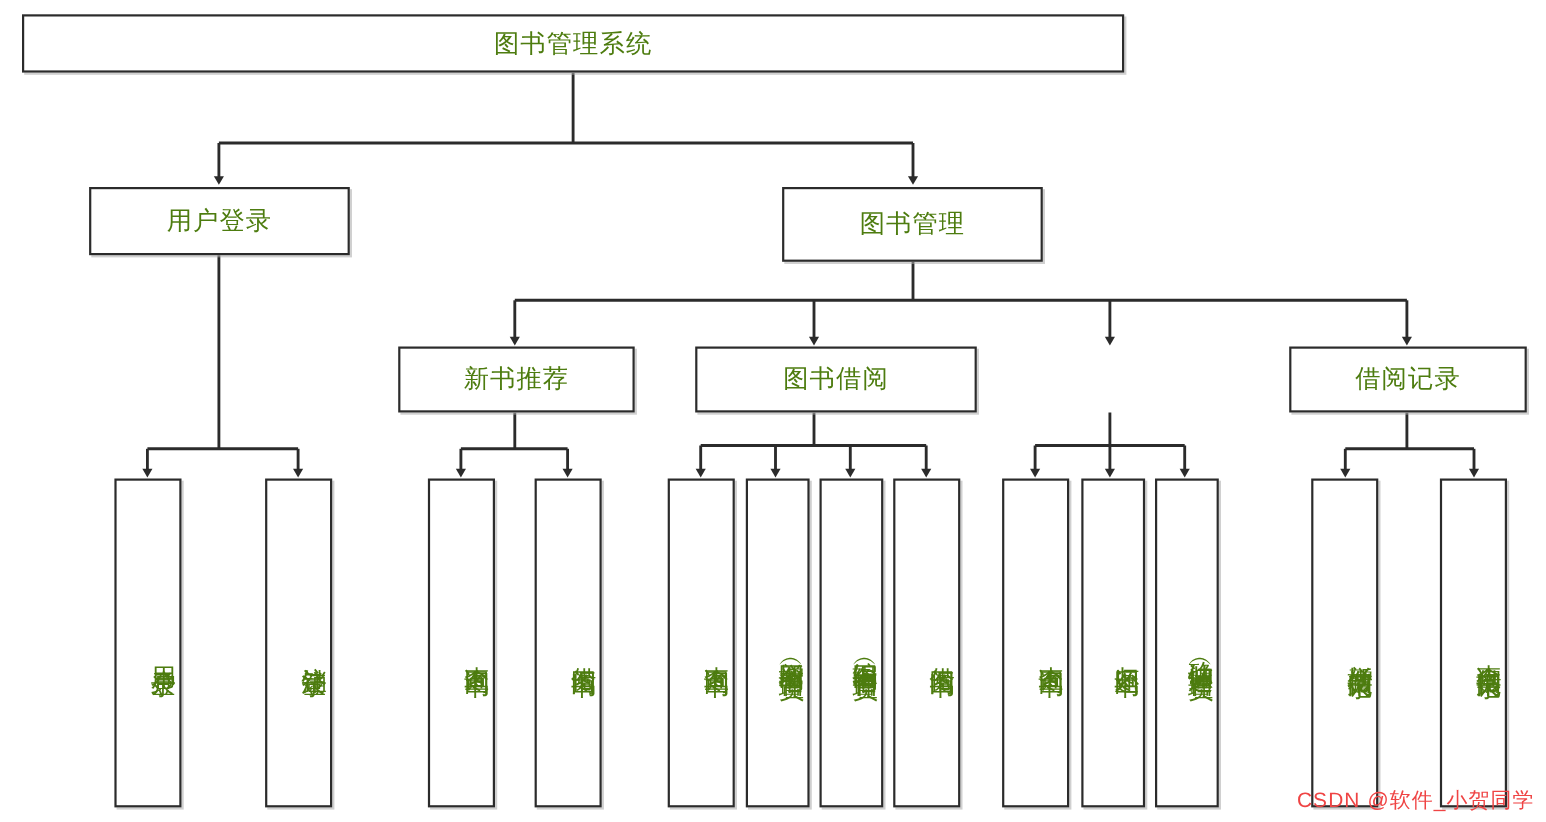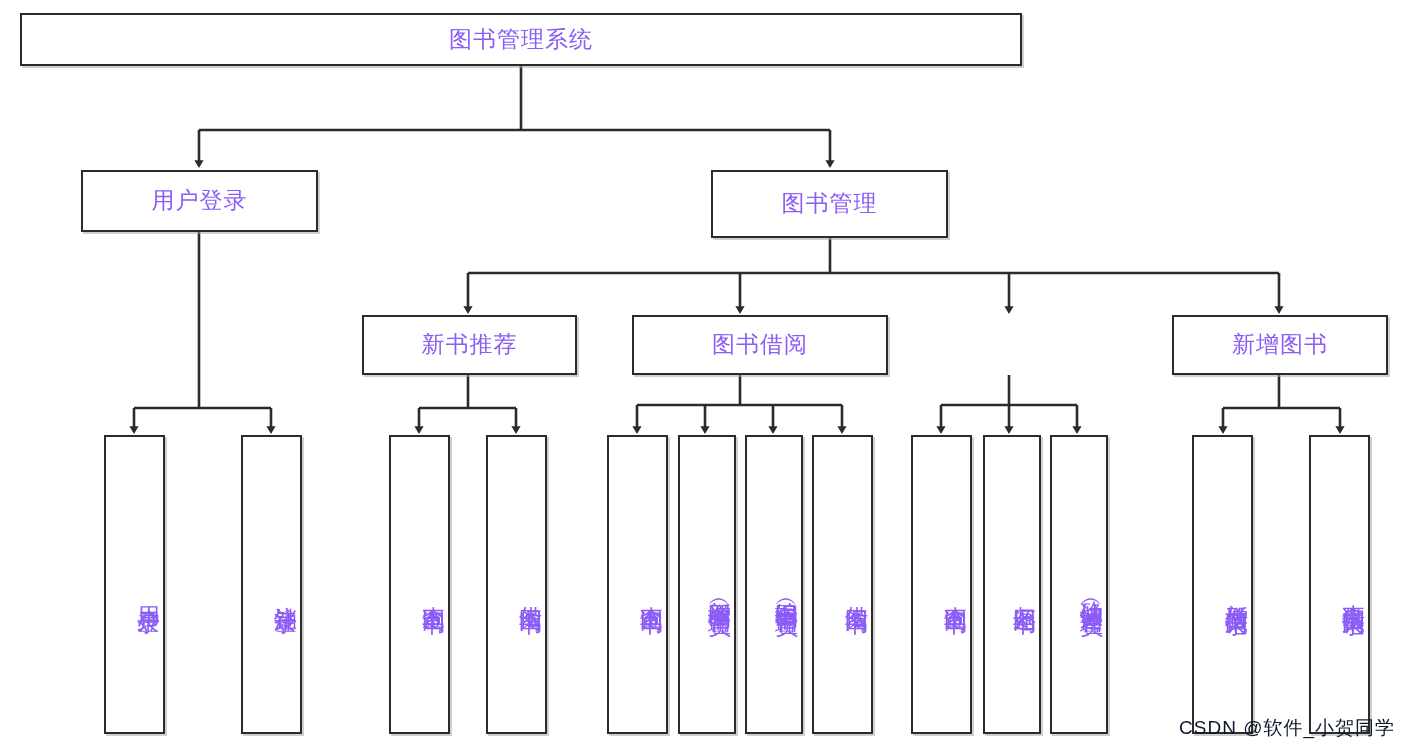--- a/index.html
+++ b/index.html
@@ -15,21 +15,21 @@
 
   .node{
     position:absolute;
     box-sizing:border-box;
     background:#ffffff;
     border:2.5px solid #2b2b2b;
     box-shadow:2px 2px 0 0 rgba(170,170,170,0.55);
     display:flex;
     align-items:center;
     justify-content:center;
-    color:#8b5cf6;
+    color:#4d7c0f;
   }
   .node.horiz{
     font-size:23px;
     letter-spacing:1px;
     line-height:1.2;
   }
   .node.vert{
     writing-mode:vertical-rl;
     text-orientation:upright;
     font-size:23px;
@@ -44,21 +44,21 @@
     writing-mode:vertical-rl;
     text-orientation:upright;
     display:block;
     max-height:100%;
   }
   .watermark{
     position:absolute;
     right:10px;
     bottom:6px;
     font-size:19px;
-    color:#0f172a;
+    color:#ef4444;
     letter-spacing:1px;
     white-space:nowrap;
     font-family:"Liberation Sans","DejaVu Sans",sans-serif;
   }
 </style>
 </head>
 <body>
 
 <div id="canvas">
 
@@ -123,21 +123,21 @@
     <span>图书管理</span>
   </div>
 
   <div class="node horiz" style="left:362px;top:315px;width:215px;height:60px;">
     <span>新书推荐</span>
   </div>
   <div class="node horiz" style="left:632px;top:315px;width:256px;height:60px;">
     <span>图书借阅</span>
   </div>
   <div class="node horiz" style="left:1172px;top:315px;width:216px;height:60px;">
-    <span>新增图书</span>
+    <span>借阅记录</span>
   </div>
 
   <div class="node vert" style="left:104px;top:435px;width:61px;height:299px;">
     <span class="vtext">用户登录</span>
   </div>
   <div class="node vert" style="left:241px;top:435px;width:61px;height:299px;">
     <span class="vtext">注销登录</span>
   </div>
 
   <div class="node vert" style="left:389px;top:435px;width:61px;height:299px;">

